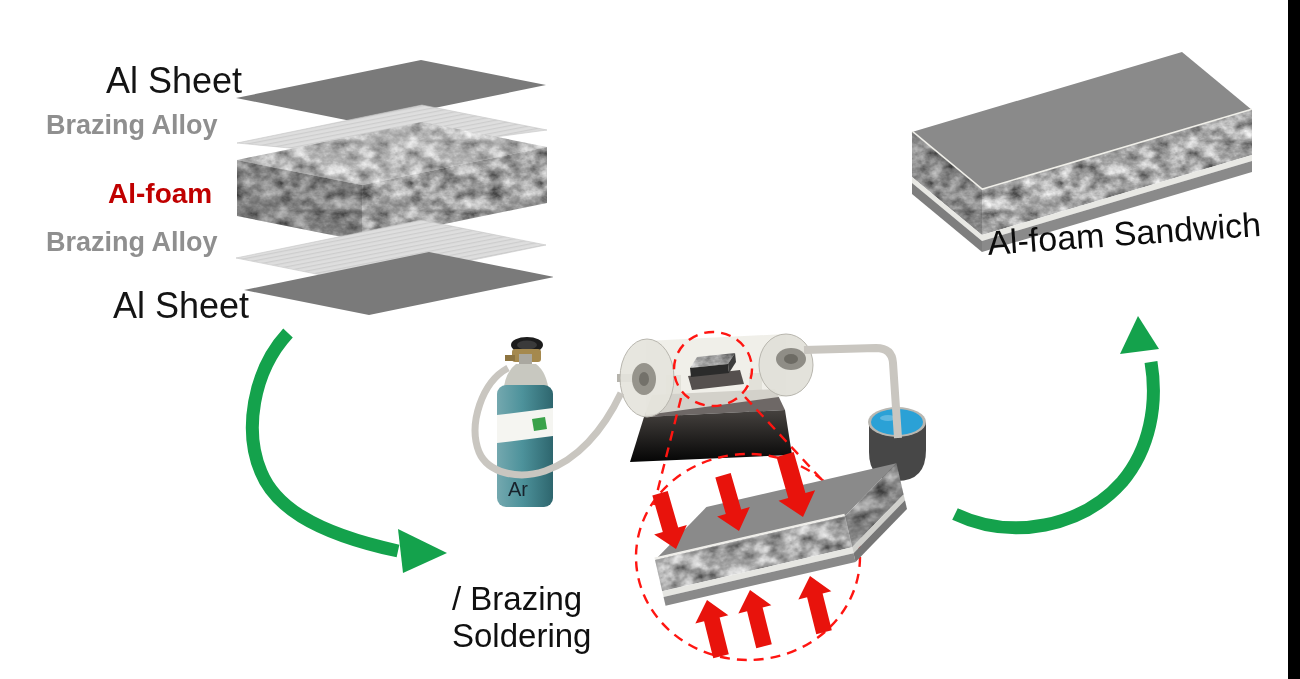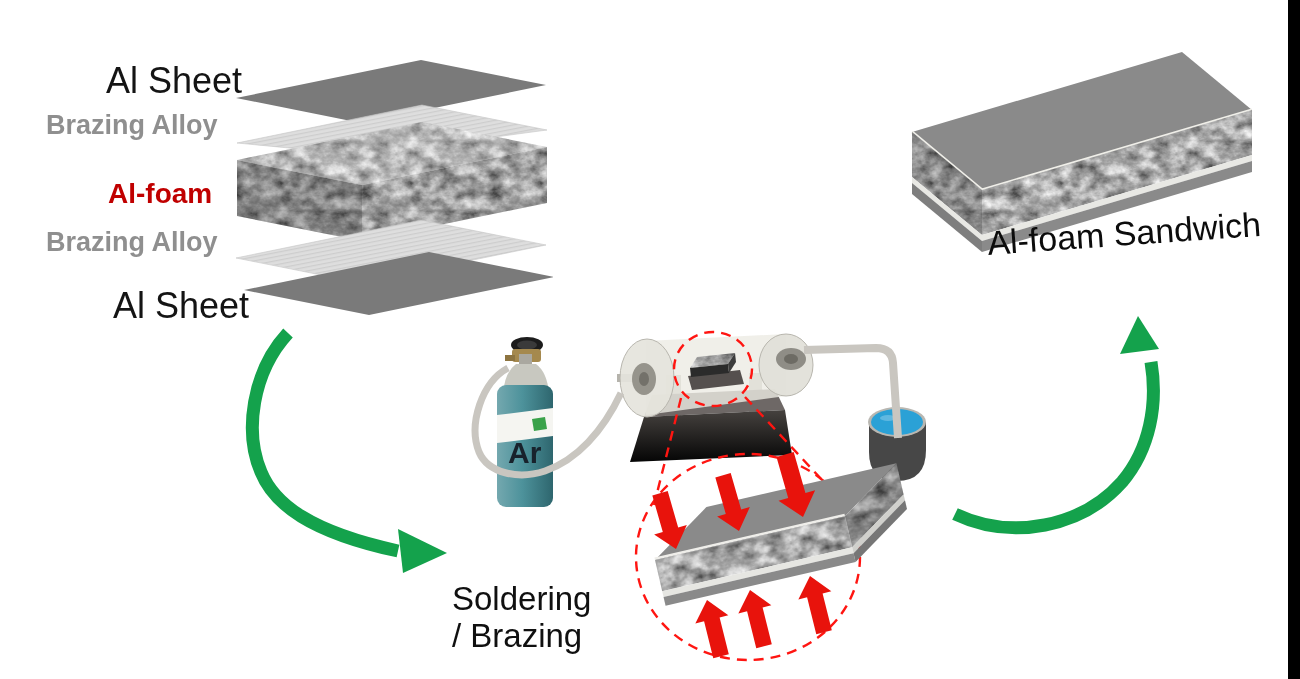--- a/index.html
+++ b/index.html
@@ -11,21 +11,21 @@
   #panel-stack{left:209px;top:45px;width:344px;height:298px;}
   #panel-process{left:420px;top:306px;width:525px;height:366px;}
   #panel-result{left:907px;top:57px;width:358px;height:192px;transform:rotate(-13deg);}
   #fig-svg{position:absolute;left:0;top:0;z-index:2;pointer-events:none;}
   .lbl{position:absolute;z-index:3;white-space:nowrap;}
   #label-al-sheet-top   {left:106px;top:60px; font-size:36px;color:#141414;}
   #label-brazing-top    {left:46px; top:110px;font-size:27px;font-weight:bold;color:#8f8f8f;}
   #label-al-foam        {left:108px;top:178px;font-size:28px;font-weight:bold;color:#c00000;}
   #label-brazing-bottom {left:46px; top:227px;font-size:27px;font-weight:bold;color:#8f8f8f;}
   #label-al-sheet-bottom{left:113px;top:285px;font-size:36px;color:#141414;}
-  #label-ar             {left:508px;top:436px;font-size:30px;font-weight:bold;color:#18222c;}
+  #label-ar             {left:508px;top:478px;font-size:20px;font-weight:normal;color:#18222c;}
   #label-step           {left:452px;top:580px;font-size:33px;color:#101010;line-height:37px;}
   #label-step span{display:block;}
   #label-caption        {left:986px;top:224px;font-size:34px;color:#0c0c0c;
                          transform:rotate(-4deg);transform-origin:left top;}
 </style>
 </head>
 <body>
 
 <div id="canvas">
 
@@ -188,18 +188,18 @@
   </svg>
 
   <div class="lbl" id="label-al-sheet-top">Al Sheet</div>
   <div class="lbl" id="label-brazing-top">Brazing Alloy</div>
   <div class="lbl" id="label-al-foam">Al-foam</div>
   <div class="lbl" id="label-brazing-bottom">Brazing Alloy</div>
   <div class="lbl" id="label-al-sheet-bottom">Al Sheet</div>
 
   <div class="lbl" id="label-ar">Ar</div>
   <div class="lbl" id="label-step">
+    <span>/ Brazing</span>
     <span>Soldering</span>
-    <span>/ Brazing</span>
   </div>
 
   <div class="lbl" id="label-caption">Al-foam Sandwich</div>
 </div>
 
 </body></html>

